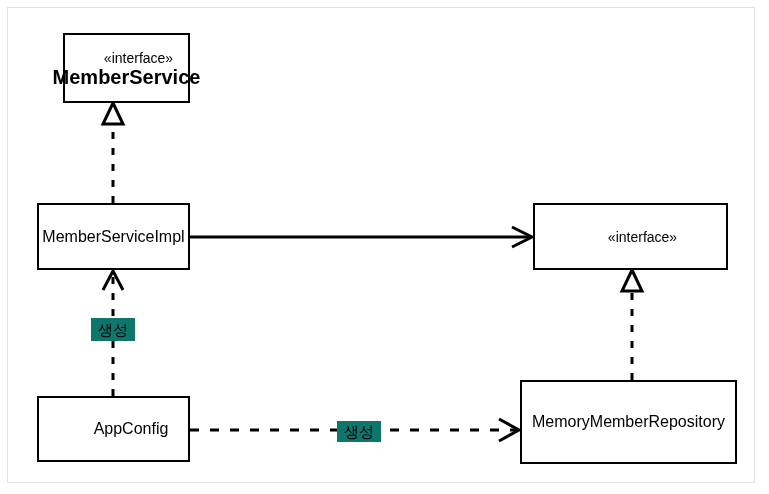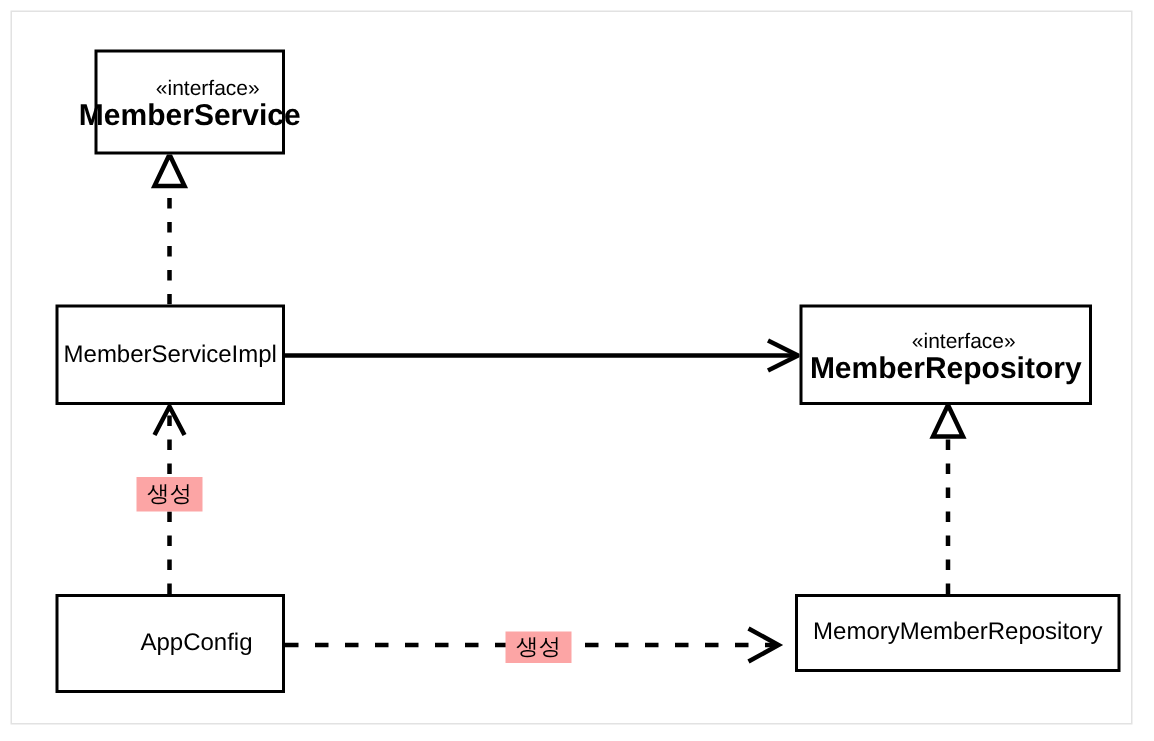--- a/index.html
+++ b/index.html
@@ -60,21 +60,21 @@
     font-weight: 700;
     line-height: 20px;
   }
   .cls-name {
     font-size: 16px;
     font-weight: 400;
     line-height: 20px;
   }
   .edge-label {
     position: absolute;
-    background: #fca5a5;
+    background: #0f766e;
     color: #000000;
     font-size: 15px;
     font-weight: 400;
     line-height: 19px;
     text-align: center;
     white-space: nowrap;
   }
 </style>
 </head>
 <body>
@@ -115,28 +115,27 @@
     <div class="stereotype">«interface»</div>
     <div class="cls-name-bold">MemberService</div>
   </div>
 
   <div class="uml-box" style="left:37px; top:203px; width:153px; height:67px;">
     <div class="cls-name">MemberServiceImpl</div>
   </div>
 
   <div class="uml-box" style="left:533px; top:203px; width:195px; height:67px;">
     <div class="stereotype">«interface»</div>
-    <div class="cls-name-bold">MemberRepository</div>
   </div>
 
   <div class="uml-box" style="left:37px; top:396px; width:153px; height:66px;padding-left:35px;">
     <div class="cls-name">AppConfig</div>
   </div>
 
-  <div class="uml-box" style="left:520px; top:396px; width:217px; height:52px;margin-left:10px;">
+  <div class="uml-box" style="left:520px; top:380px; width:217px; height:84px;">
     <div class="cls-name">MemoryMemberRepository</div>
   </div>
 
   <div class="edge-label" style="left:91px; top:318px; width:44px; padding:2px 0;">생성</div>
 
   <div class="edge-label" style="left:337px; top:421px; width:44px; padding:1px 0;">생성</div>
 
 </div>
 
 </body></html>

